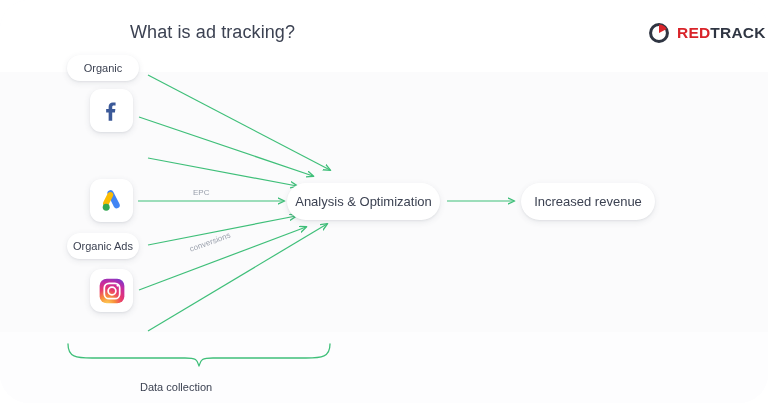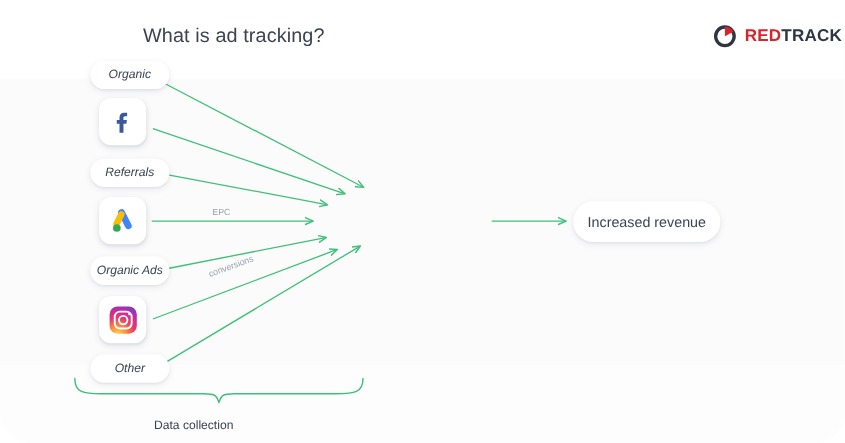--- a/index.html
+++ b/index.html
@@ -80,21 +80,21 @@
     border-radius: 18px;
     box-shadow: 0 2px 6px rgba(60,66,87,.10), 0 1px 2px rgba(60,66,87,.07);
     display: flex;
     align-items: center;
     justify-content: center;
     color: #3c4252;
     font-size: 11px;
     white-space: nowrap;
     box-sizing: border-box;
   }
-  .pill-source { width: 72px; height: 26px; left: 82px; font-style: italic; }
+  .pill-source { width: 72px; height: 26px; left: 67px; }
   .pill-main {
     left: 287px; top: 183px;
     width: 153px; height: 37px;
     border-radius: 19px;
     font-size: 13px;
   }
   .pill-result {
     left: 521px; top: 183px;
     width: 134px; height: 37px;
     border-radius: 19px;
@@ -190,23 +190,20 @@
   <div class="pill pill-source" style="top:55px">
     <span>Organic</span>
   </div>
 
   <div class="card" style="top:89px">
     <svg width="26" height="26" viewBox="0 0 24 24" xmlns="http://www.w3.org/2000/svg">
       <path fill="#3b5998" d="M15.3 4.2h-2.6c-2.3 0-3.8 1.5-3.8 3.9v2.1H6.6v3.1h2.3V21h3.3v-7.7h2.5l.4-3.1h-2.9V8.5c0-.9.3-1.5 1.5-1.5h1.6V4.2z"></path>
     </svg>
   </div>
 
-  <div class="pill pill-source" style="top:144px">
-    <span>Referrals</span>
-  </div>
 
   <div class="card" style="top:179px">
     <svg width="27" height="27" viewBox="0 0 24 24" xmlns="http://www.w3.org/2000/svg">
       <rect x="11.1" y="2.1" width="5.5" height="17.5" rx="2.75" fill="#4285f4" transform="rotate(-27 13.85 10.85)"></rect>
       <rect x="6.4" y="4.0" width="5.2" height="13.6" rx="2.6" fill="#fbbc04" transform="rotate(27 9 10.8)"></rect>
       <circle cx="7.3" cy="18.0" r="3.1" fill="#34a853"></circle>
     </svg>
   </div>
 
   <div class="pill pill-source" style="top:233px">
@@ -224,24 +221,24 @@
           <stop offset="100%" stop-color="#7b39c9"></stop>
         </radialGradient>
       </defs>
       <rect x="1.4" y="1.4" width="21.2" height="21.2" rx="6.2" fill="url(#ig)"></rect>
       <rect x="5.4" y="5.4" width="13.2" height="13.2" rx="4.1" fill="none" stroke="#ffffff" stroke-width="1.5"></rect>
       <circle cx="12" cy="12" r="3.3" fill="none" stroke="#ffffff" stroke-width="1.5"></circle>
       <circle cx="16.8" cy="7.3" r="1.0" fill="#ffffff"></circle>
     </svg>
   </div>
 
-  <div class="pill pill-source" style="top:322px">
-    <span>Other</span>
-  </div>
-
+
+  <div class="pill pill-main">
+    <span>Analysis &amp; Optimization</span>
+  </div>
 
   <div class="pill pill-result">
     <span>Increased revenue</span>
   </div>
 
   <div class="edge-label label-epc">EPC</div>
   <div class="edge-label label-conv">conversions</div>
 
   <div class="brace-caption">Data collection</div>
 

